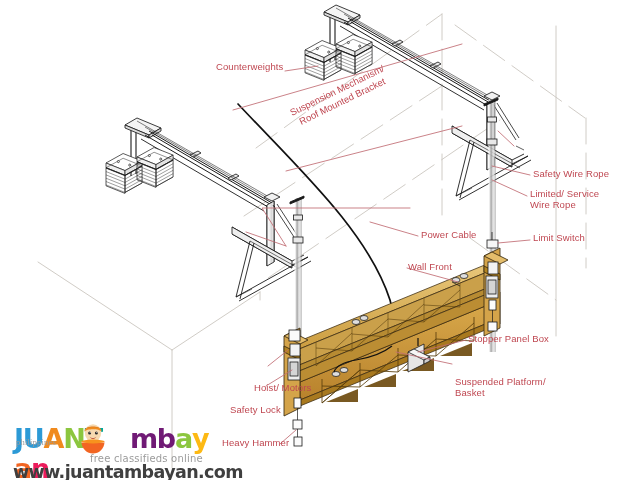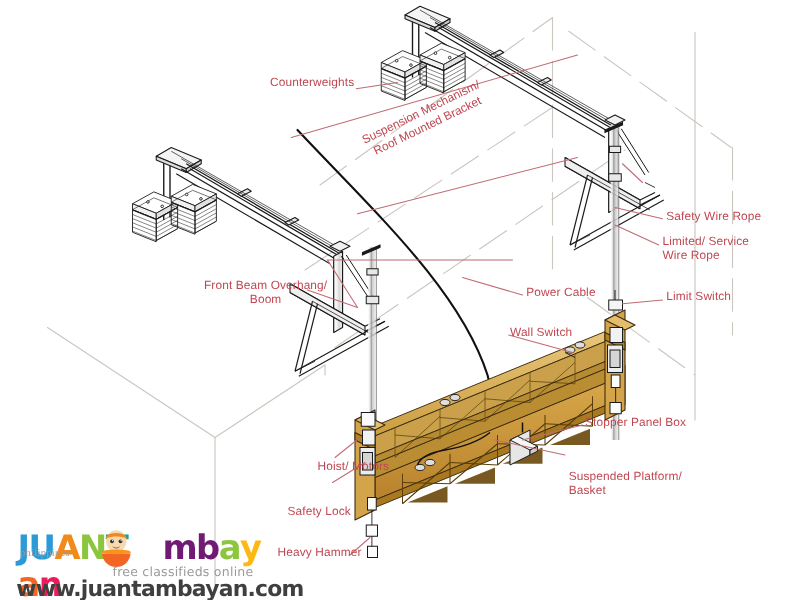--- a/index.html
+++ b/index.html
@@ -352,43 +352,41 @@
       <path d="M266 386 L292 370"></path>
       <path d="M280 444 L296 430"></path>
     </g>
   </svg>
 
   <div class="lbl" style="left:216px;top:61px;">Counterweights</div>
 
   <div class="rot" style="left:288px;top:108px;transform:rotate(-26deg);">Suspension Mechanism/
 Roof Mounted Bracket</div>
 
-  <div class="lbl c" style="left:160px;top:223px;width:105px;">Front Beam Overhang/
-Boom</div>
 
 
   <div class="lbl" style="left:533px;top:168px;">Safety Wire Rope</div>
 
   <div class="lbl" style="left:530px;top:188px;">Limited/ Service
 Wire Rope</div>
 
   <div class="lbl" style="left:533px;top:232px;">Limit Switch</div>
 
   <div class="lbl" style="left:421px;top:229px;">Power Cable</div>
 
-  <div class="lbl" style="left:408px;top:261px;">Wall Switch</div>
+  <div class="lbl" style="left:408px;top:261px;">Wall Front</div>
 
   <div class="lbl" style="left:468px;top:333px;">Stopper Panel Box</div>
 
   <div class="lbl" style="left:455px;top:344px;margin-top:32px;">Suspended Platform/
 Basket</div>
 
   <div class="lbl" style="left:230px;top:356px;margin-top:48px;">Safety Lock</div>
 
-  <div class="lbl" style="left:214px;top:368px;padding-left:40px;">Hoist/ Motors</div>
+  <div class="lbl" style="left:214px;top:382px;padding-left:40px;">Hoist/ Motors</div>
 
   <div class="lbl" style="left:222px;top:437px;">Heavy Hammer</div>
 
   <div id="logo">
     <div class="wordmark">
       <span style="color:#2c9ad6">JU</span><span style="color:#f08a1d">A</span><span style="color:#8cc63f">N</span><span style="color:#00a99d">T</span><span style="display:inline-block;width:28px"></span><span style="color:#701a75">mb</span><span style="color:#8cc63f">a</span><span style="color:#fdb913">y</span><span style="color:#f26522">a</span><span style="color:#ec1c5c">n</span>
     </div>
 
     <svg class="mascot" viewBox="0 0 30 31">
       <ellipse cx="15" cy="10" rx="8.2" ry="8.8" fill="#f6d9b0"></ellipse>

